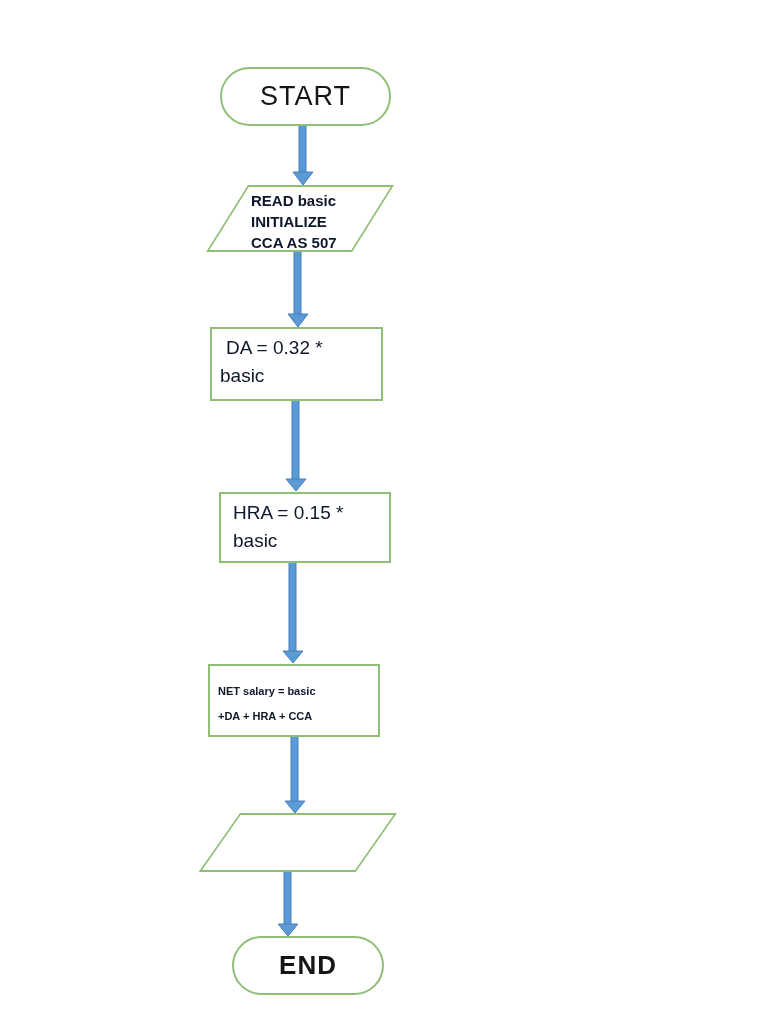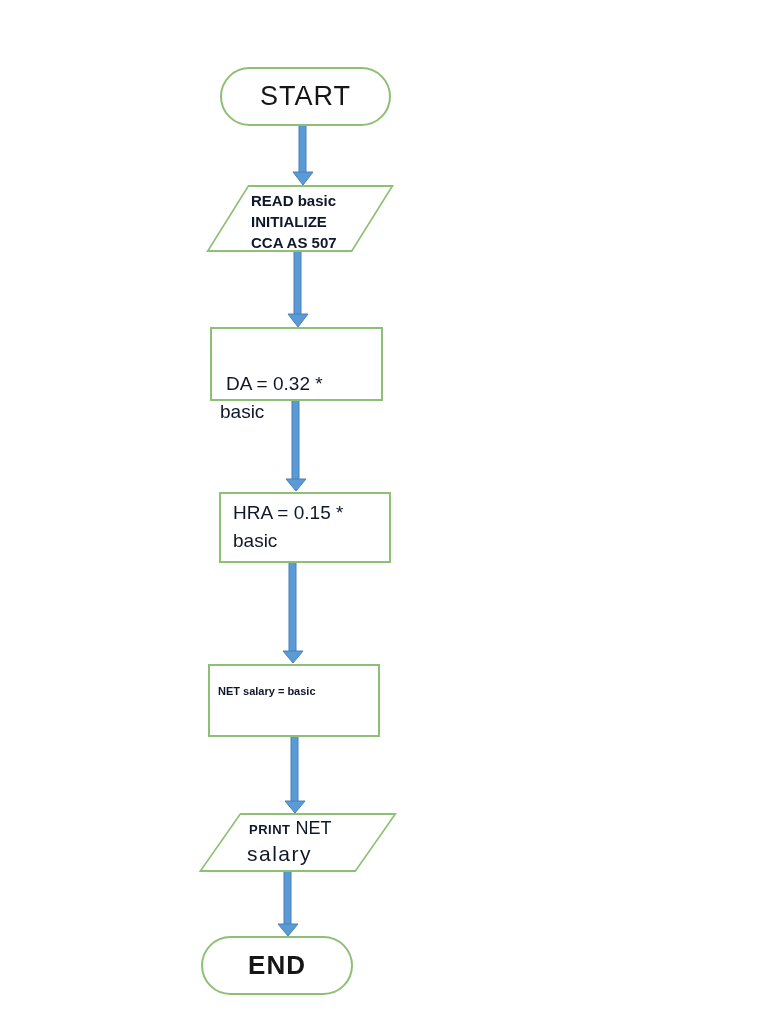--- a/index.html
+++ b/index.html
@@ -36,21 +36,21 @@
     letter-spacing: 1px;
     color: #161616;
   }
   .terminator .term-label.end { font-weight: 700; font-size: 26px; }
   .io { transform-origin: 0 0; }
   .io.lean32 { transform: skewX(-32deg); }
   .io.lean35 { transform: skewX(-35deg); }
   .node-text { position: absolute; color: #0f172a; }
   .io1-text { font-size: 15px; font-weight: 700; line-height: 21px; }
   .proc-text { font-size: 19px; line-height: 28px; }
-  .proc-text .indent { padding-left: 6px; margin-top: 36px; }
+  .proc-text .indent { padding-left: 6px; }
   .net-text { font-size: 11px; font-weight: 700; line-height: 25px; }
   .print-line1 { font-size: 18px; padding-left: 2px; }
   .print-line1 .kw { font-size: 13px; font-weight: 700; letter-spacing: .5px; margin-right: 5px; }
   .print-line2 { font-size: 21px; letter-spacing: 1.5px; margin-top: 3px; }
   .arrow { position: absolute; display: block; }
   .arrow rect, .arrow polygon {
     fill: var(--arrow-fill);
     stroke: var(--arrow-stroke);
     stroke-width: 1;
   }
@@ -99,37 +99,32 @@
   </div>
 
   <svg class="arrow" style="left:281px; top:563px;" width="24" height="101" viewBox="0 0 24 101">
     <rect x="8" y="-1" width="7" height="90"></rect>
     <polygon points="2,88 22,88 12,100"></polygon>
   </svg>
 
   <div class="shape process" style="left:208px; top:664px; width:172px; height:73px;"></div>
   <div class="node-text net-text" style="left:218px; top:679px;">
     <div>NET salary = basic</div>
+    <div>+DA + HRA + CCA</div>
   </div>
 
   <svg class="arrow" style="left:283px; top:737px;" width="24" height="77" viewBox="0 0 24 77">
     <rect x="8" y="-1" width="7" height="66"></rect>
     <polygon points="2,64 22,64 12,76"></polygon>
   </svg>
 
   <div class="shape io lean35" style="left:240px; top:813px; width:157px; height:59px;"></div>
-  <div class="node-text" style="left:247px; top:818px;">
-    <div class="print-line1">
-      <span class="kw">PRINT</span><span>NET</span>
-    </div>
-    <div class="print-line2">salary</div>
-  </div>
 
   <svg class="arrow" style="left:276px; top:872px;" width="24" height="65" viewBox="0 0 24 65">
     <rect x="8" y="-1" width="7" height="54"></rect>
     <polygon points="2,52 22,52 12,64"></polygon>
   </svg>
 
-  <div class="shape terminator" style="left:201px; top:936px; width:152px; height:59px;">
+  <div class="shape terminator" style="left:232px; top:936px; width:152px; height:59px;">
     <span class="term-label end">END</span>
   </div>
 
 </div>
 
 </body></html>

